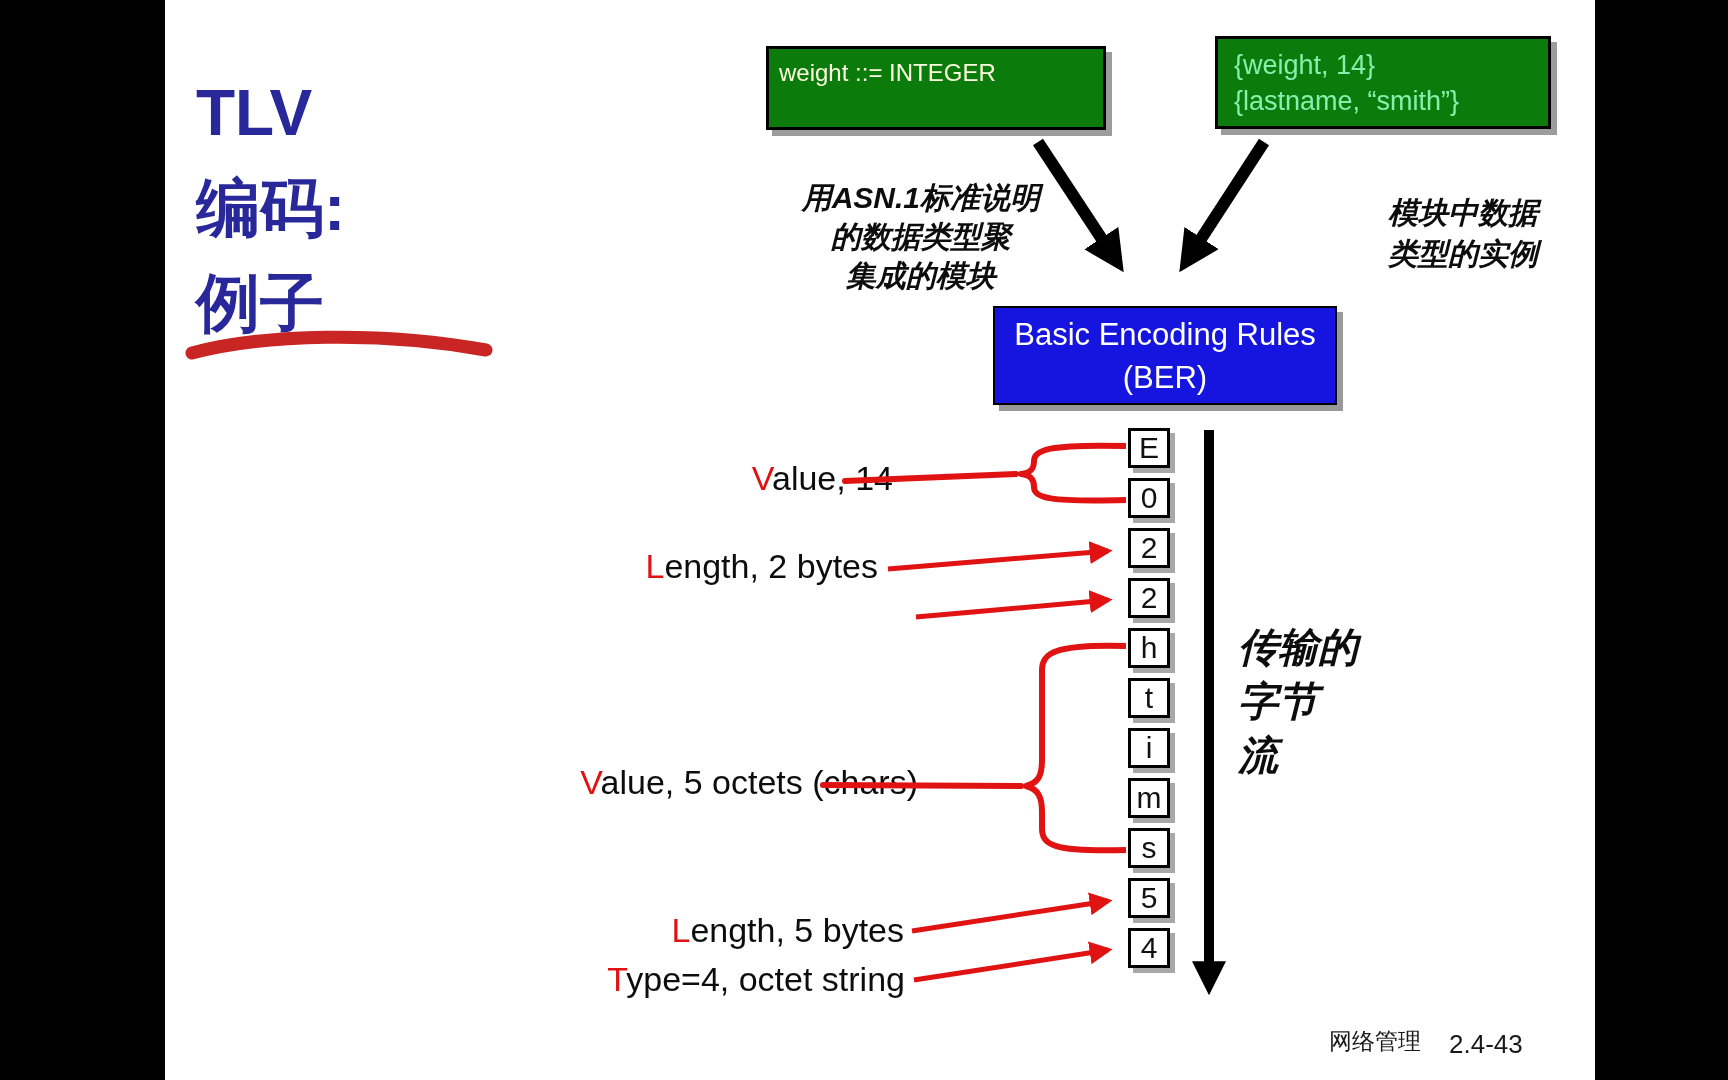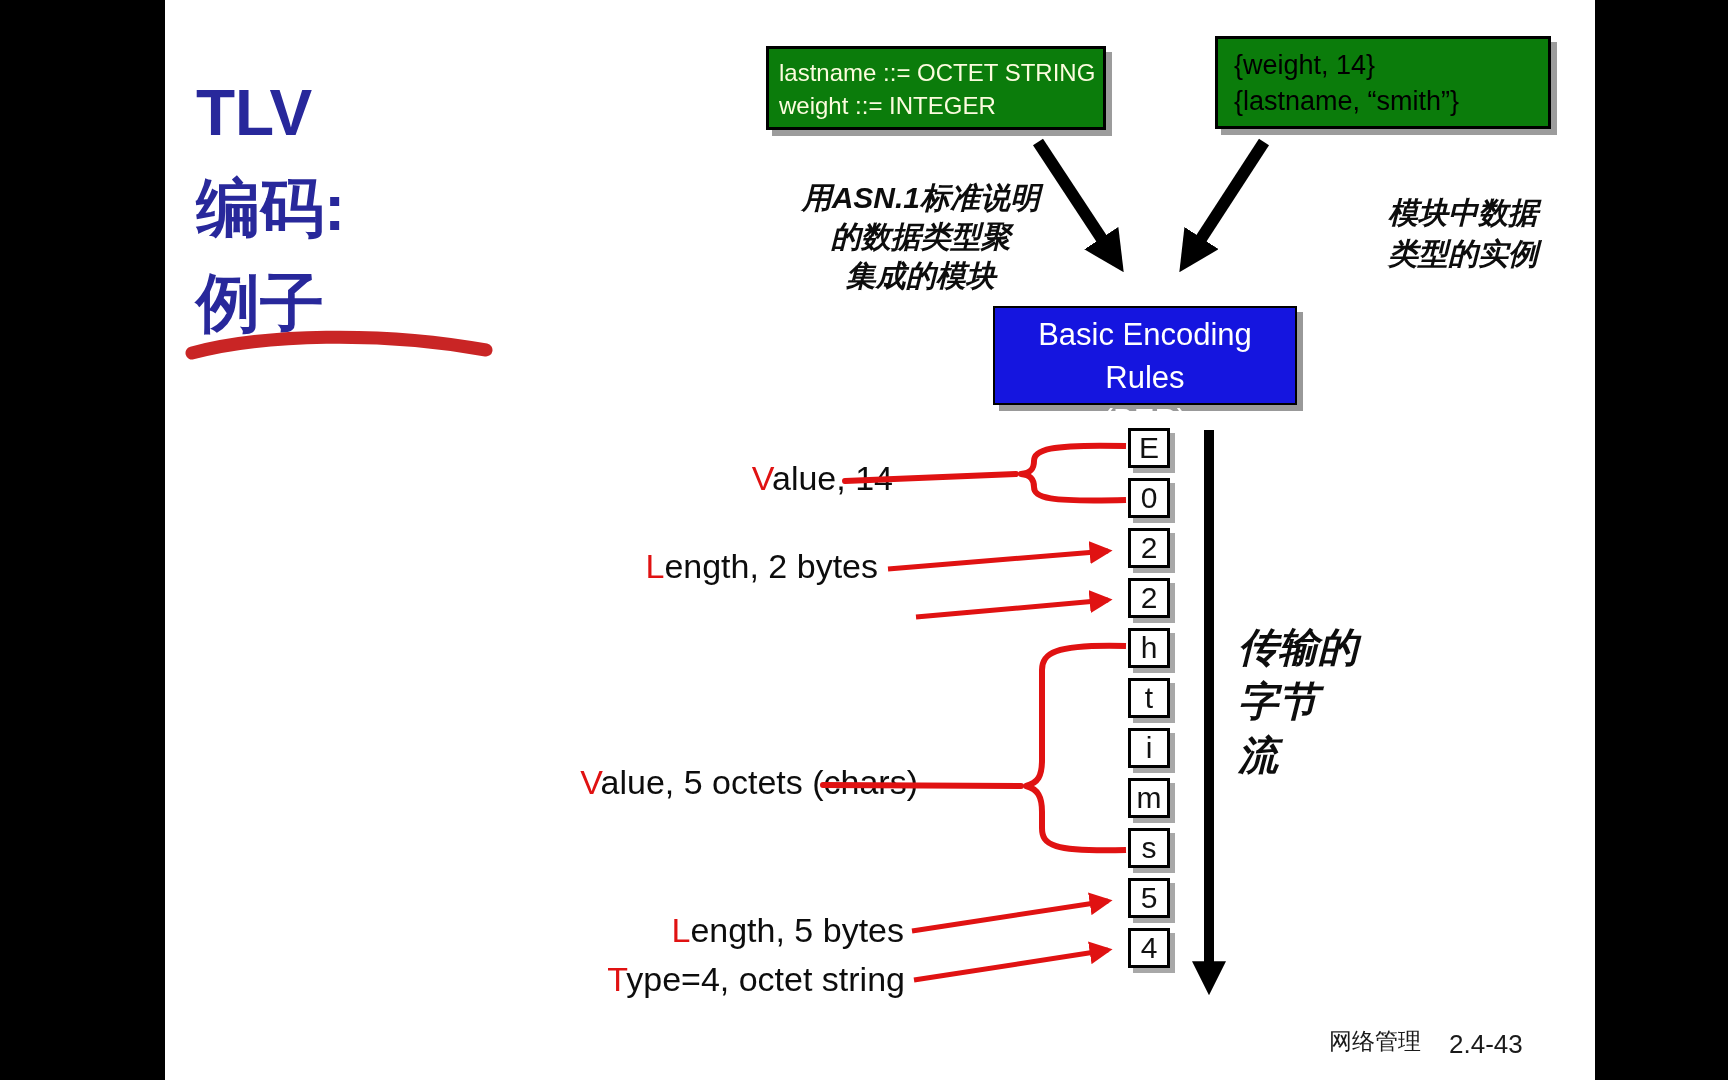--- a/index.html
+++ b/index.html
@@ -8,25 +8,25 @@
   #slide-bg{position:absolute;left:165px;top:0;width:1430px;height:1080px;background:#ffffff;}
 
   
   #slide-title{position:absolute;left:196px;top:66px;color:#28289B;font-weight:bold;
                font-size:64px;line-height:95px;}
   
   .green-box{position:absolute;background:#0B7C0B;border:3px solid #000;
              box-shadow:6px 6px 0 #9c9c9c;box-sizing:border-box;white-space:nowrap;}
   #asn-box{left:766px;top:46px;width:340px;height:84px;color:#FCFCDE;
            font-size:24px;line-height:33px;padding:7px 10px;}
-  #instance-box{left:1215px;top:36px;width:336px;height:93px;color:#000000;
+  #instance-box{left:1215px;top:36px;width:336px;height:93px;color:#86efac;
            font-size:27px;line-height:36px;padding:8px 16px;}
 
   
-  #ber-box{position:absolute;left:993px;top:306px;width:304px;height:99px;background:#1515DF;
+  #ber-box{position:absolute;left:993px;top:306px;width:344px;height:99px;background:#1515DF;
            border:2px solid #000;box-shadow:6px 6px 0 #999;box-sizing:border-box;
            color:#fff;text-align:center;font-size:31px;line-height:43px;padding-top:5px;}
 
   
   .note{position:absolute;color:#0d0d0d;font-style:italic;font-weight:600;}
   #asn-note{right:688px;top:178px;text-align:center;font-size:30px;line-height:39px;}
   #instance-note{left:1388px;top:192px;text-align:center;font-size:30px;line-height:41px;}
   #stream-note{left:1238px;top:620px;font-size:40px;line-height:54px;}
 
   
@@ -57,21 +57,20 @@
 <div id="canvas">
   <div id="slide-bg"></div>
 
   <div id="slide-title">
     <div>TLV</div>
     <div>编码:</div>
     <div>例子</div>
   </div>
 
   <div id="asn-box" class="green-box">
-    <div>lastname ::= OCTET STRING</div>
     <div>weight ::= INTEGER</div>
   </div>
 
   <div id="instance-box" class="green-box">
     <div>{weight, 14}</div>
     <div>{lastname, “smith”}</div>
   </div>
 
   <div id="ber-box">
     <div>Basic Encoding Rules</div>

